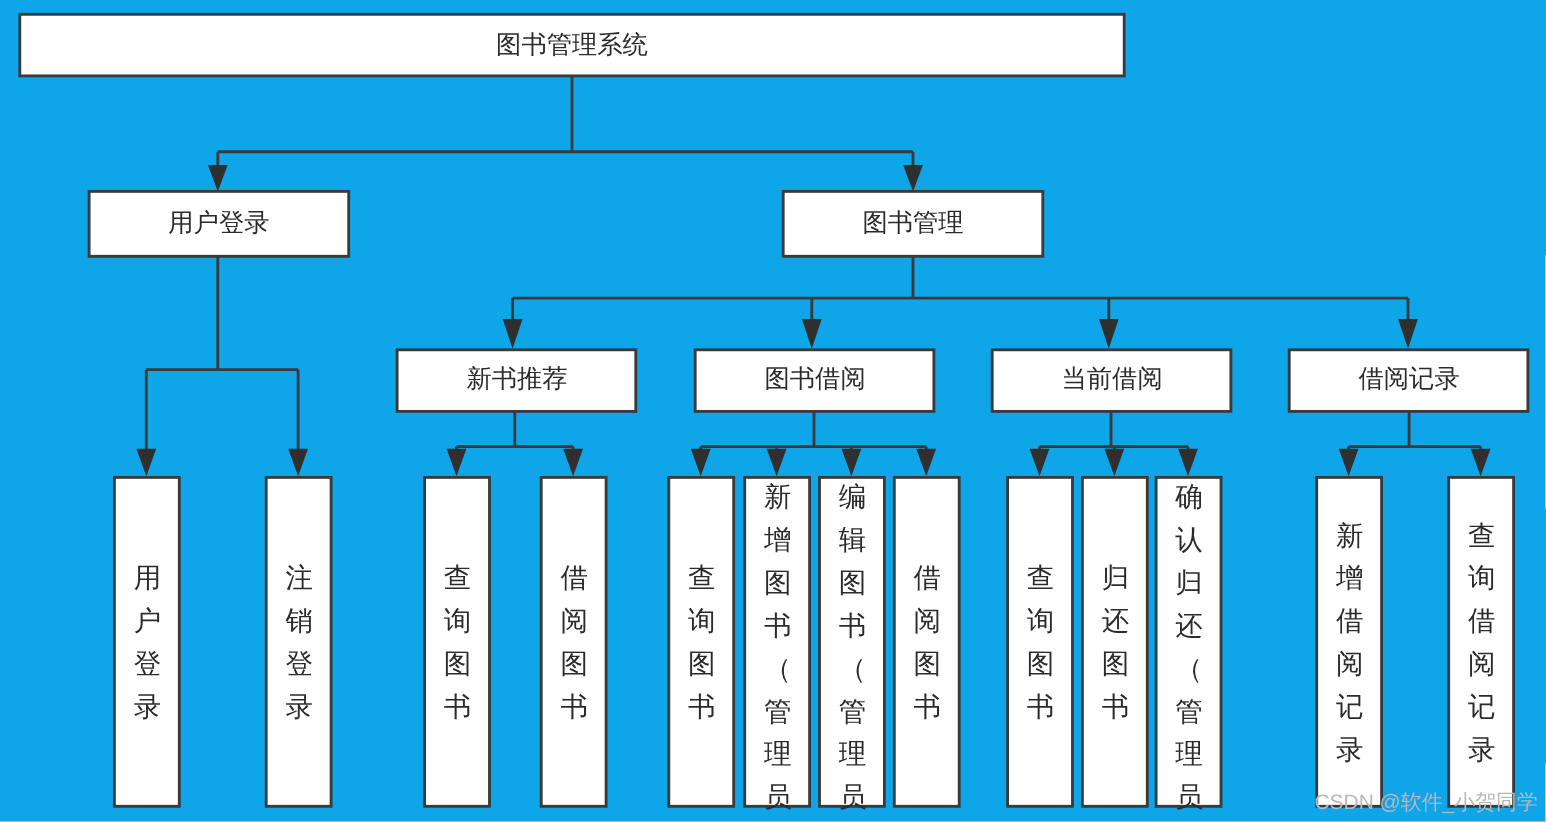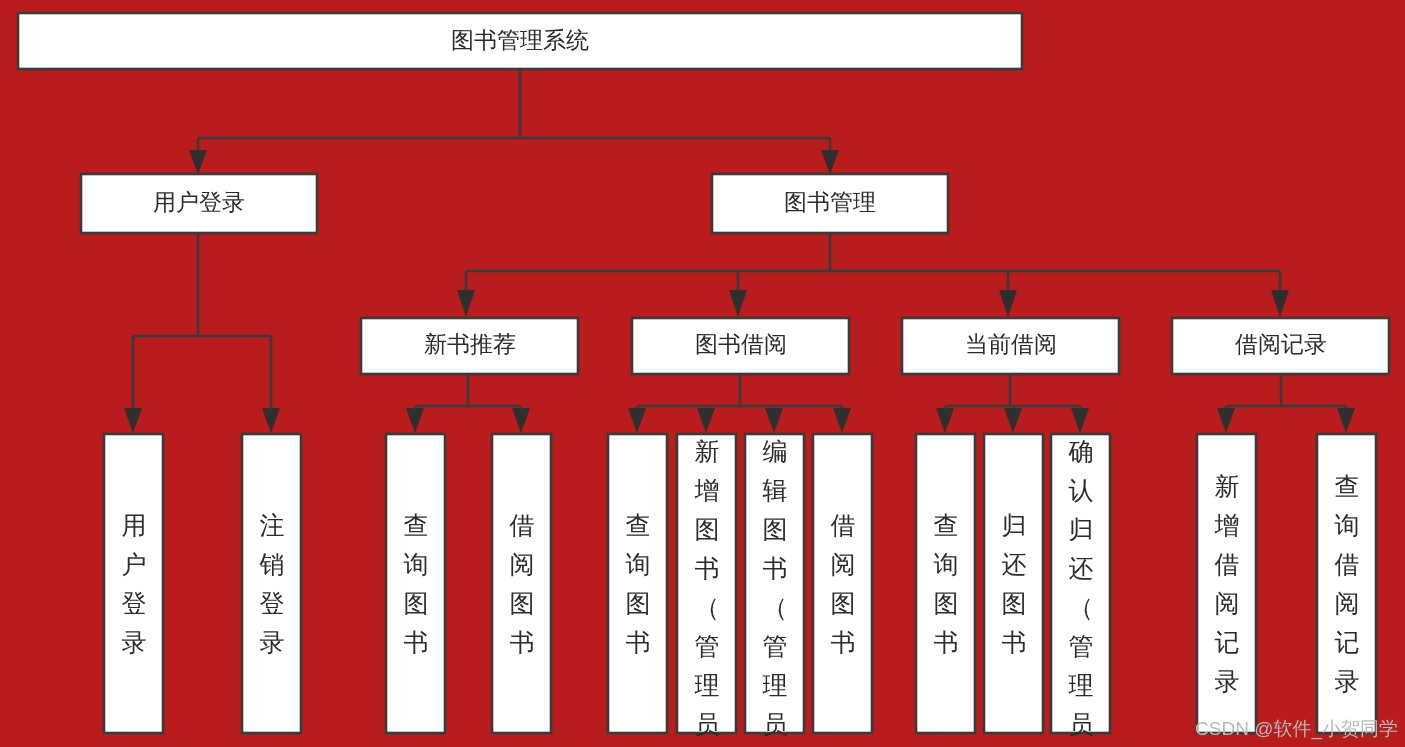--- a/index.html
+++ b/index.html
@@ -8,21 +8,21 @@
     padding: 0;
     background: #ffffff;
   }
   body {
     font-family: "Liberation Sans", "DejaVu Sans", sans-serif;
   }
   #diagram-root {
     position: relative;
     width: 1405px;
     height: 747px;
-    background: #b91c1c;
+    background: #0ea5e9;
     overflow: hidden;
   }
   svg.diagram-canvas {
     position: absolute;
     top: 0;
     left: 0;
     width: 1405px;
     height: 747px;
     display: block;
   }

